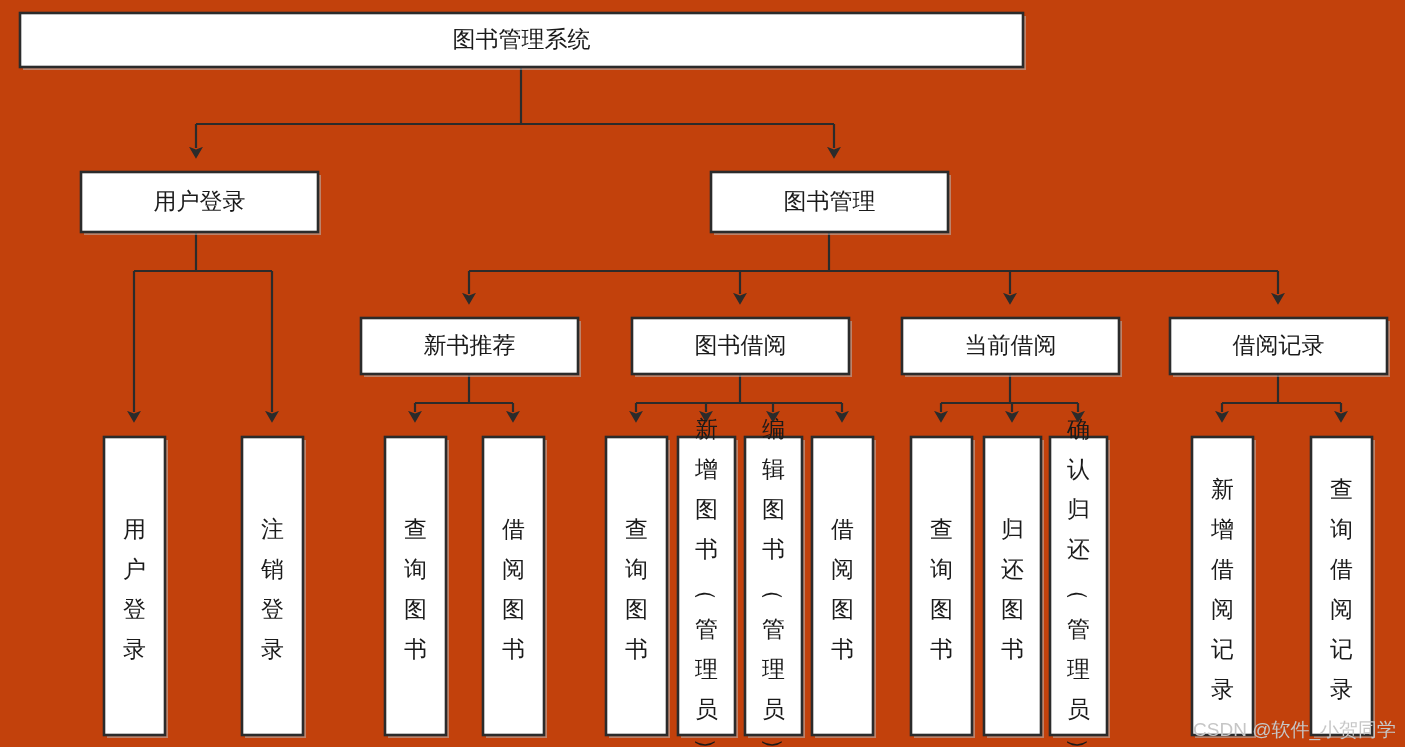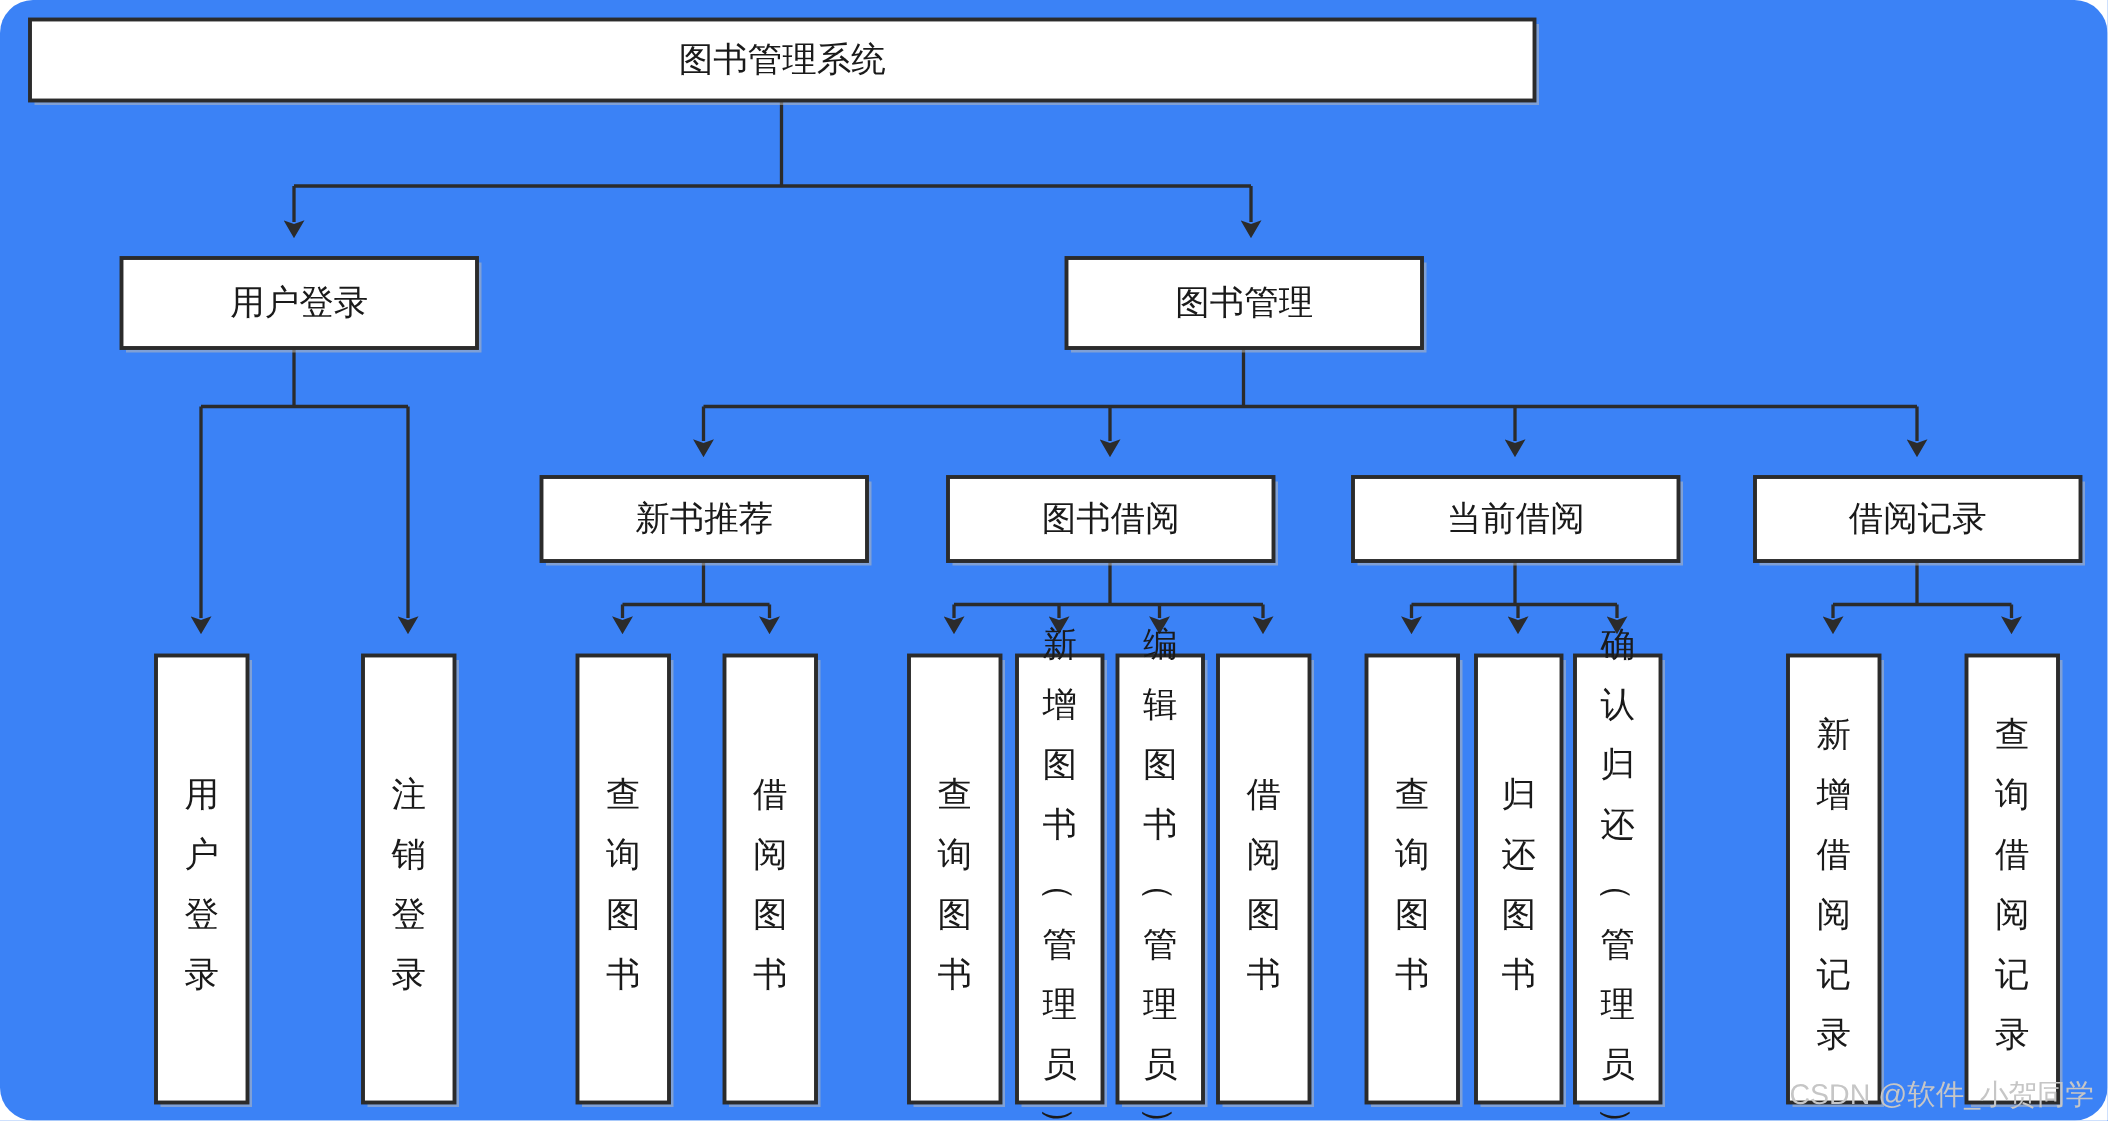--- a/index.html
+++ b/index.html
@@ -1,20 +1,20 @@
 <!DOCTYPE html>
 <html><head>
 <meta charset="utf-8">
 <style>
   html,body{margin:0;padding:0;background:#ffffff;}
   body{
     font-family:"Liberation Sans","DejaVu Sans",sans-serif;
     width:1405px;height:747px;overflow:hidden;
   }
-  #diagram-root{position:relative;width:1405px;height:747px;background:#3b82f6;border-radius:22px;}
+  #diagram-root{position:relative;width:1405px;height:747px;background:#c2410c;}
   svg#chart-svg{display:block;width:1405px;height:747px;}
 
   .node-box{
     fill:#ffffff;
     stroke:#2b2b2b;
     stroke-width:2.6;
   }
   .node-shadow{
     fill:#b9b9b9;
     opacity:.55;

